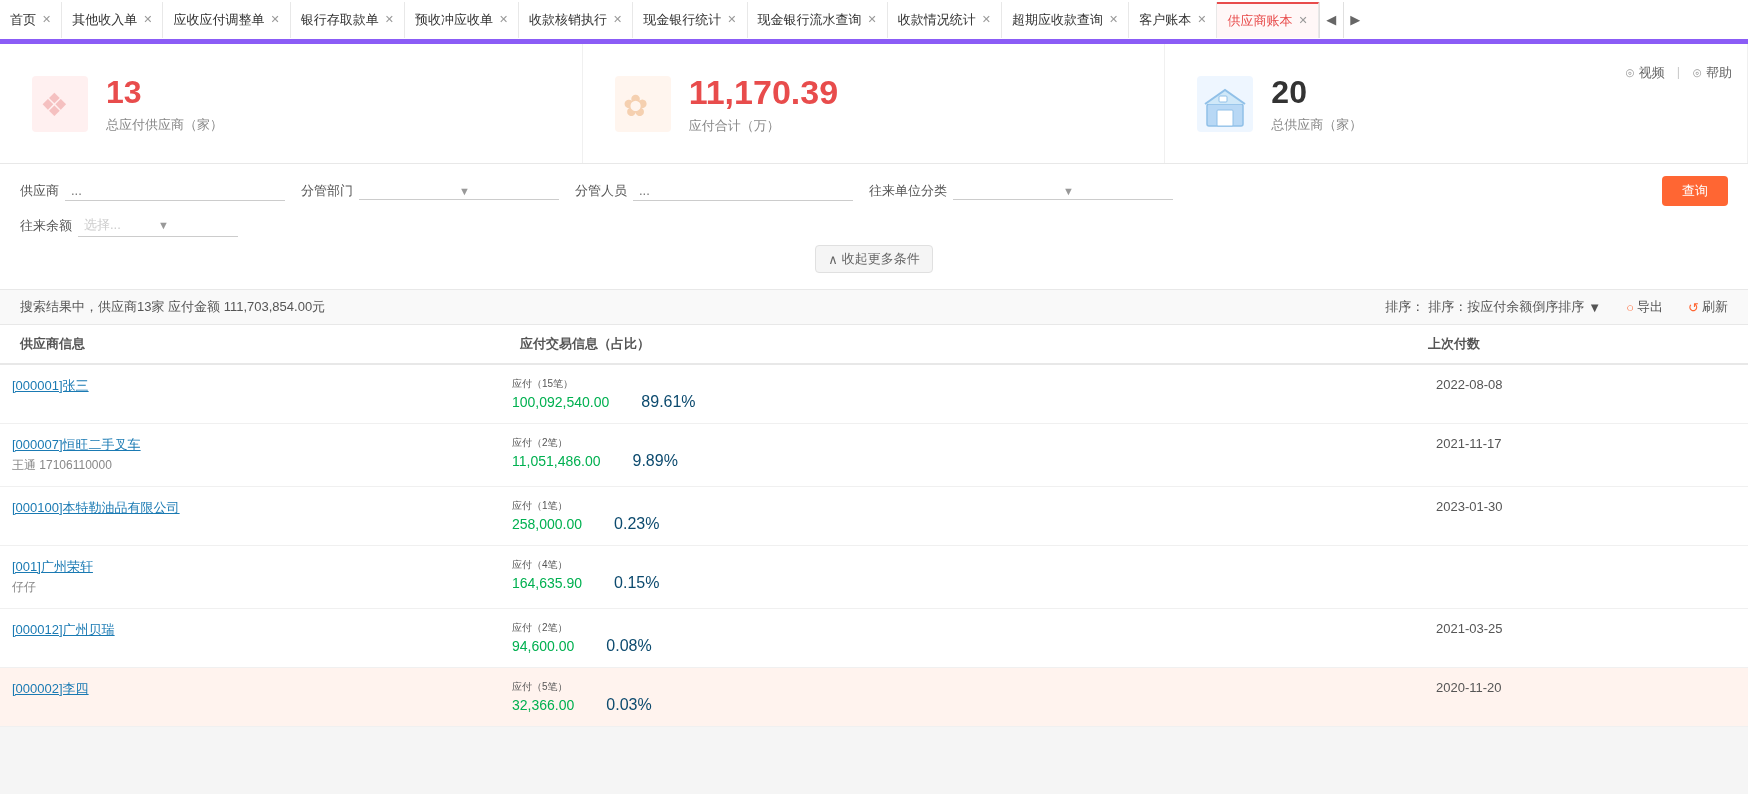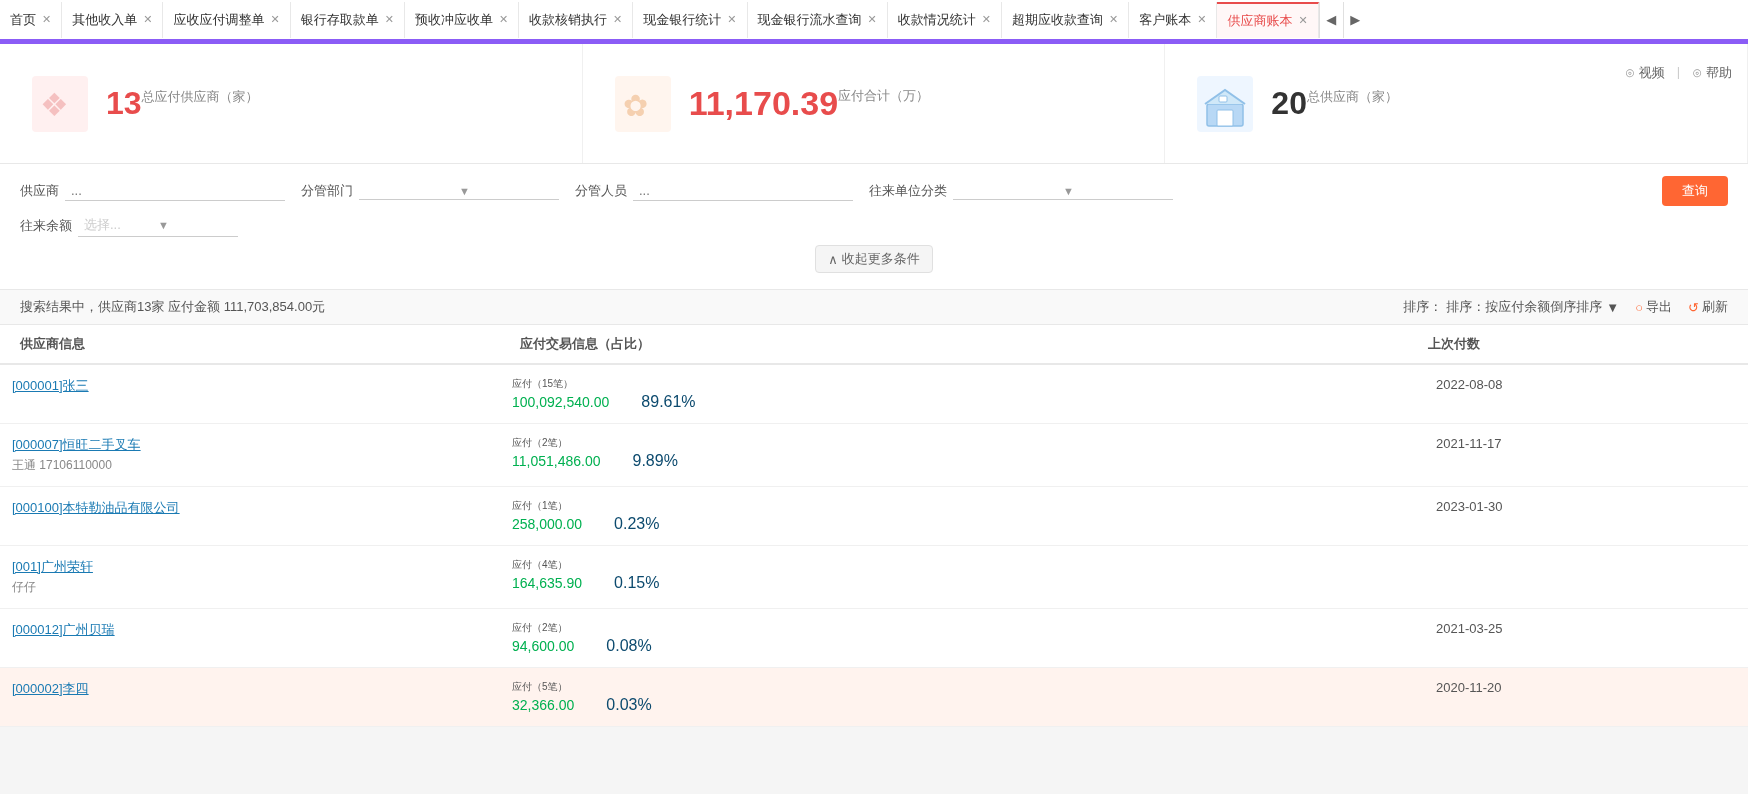--- a/index.html
+++ b/index.html
@@ -24,21 +24,21 @@
       height: 120px; position: relative;
     }
     .summary-card {
       display: flex; align-items: center; padding: 20px 30px; flex: 1;
       border-right: 1px solid #f0f0f0;
     }
     .summary-card .icon-box {
       width: 60px; height: 60px; margin-right: 16px; display: flex; align-items: center; justify-content: center;
     }
     .summary-card .icon-box svg { width: 56px; height: 56px; }
-    .summary-card .info { display: flex; flex-direction: row; }
+    .summary-card .info { display: flex; flex-direction: column; }
     .summary-card .big-num { font-size: 32px; font-weight: bold; color: #e84c4c; line-height: 1.2; }
     .summary-card .sub-label { font-size: 13px; color: #888; margin-top: 4px; }
     .summary-card.mid .big-num { font-size: 36px; }
     .top-right-links {
       position: absolute; right: 16px; top: 20px; display: flex; gap: 12px; font-size: 13px; color: #666;
     }
     .top-right-links span { cursor: pointer; }
     .top-right-links .sep { color: #ccc; }
 
     
@@ -69,21 +69,21 @@
       background: #f5f5f5; border: 1px solid #e0e0e0; border-radius: 4px;
       margin: 4px auto 8px auto; width: fit-content;
     }
 
     
     .result-bar {
       background: #f9f9f9; padding: 8px 20px; display: flex; align-items: center;
       justify-content: space-between; border-bottom: 1px solid #e8e8e8;
     }
     .result-info { font-size: 13px; color: #555; }
-    .result-actions { display: flex; align-items: center; gap: 16px; font-size: 13px; color: #555; }
+    .result-actions { display: flex; align-items: center; gap: 25px; font-size: 13px; color: #555; }
     .sort-select { display: flex; align-items: center; gap: 4px; cursor: pointer; color: #555; }
     .action-btn { display: flex; align-items: center; gap: 3px; cursor: pointer; color: #555; }
 
     
     .data-table { background: #fff; width: 100%; }
     .table-header {
       display: grid; grid-template-columns: 500px 1fr 300px;
       padding: 10px 20px; border-bottom: 2px solid #e8e8e8;
       font-weight: bold; color: #555; background: #fff;
     }

